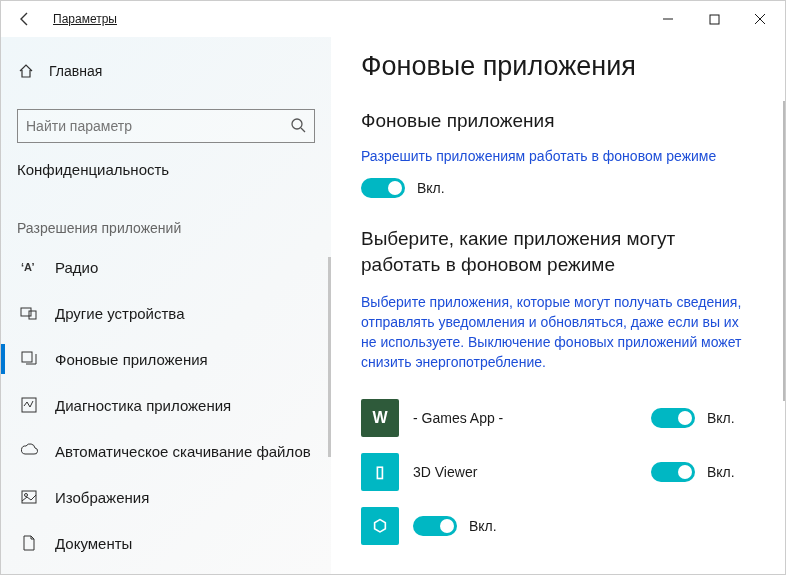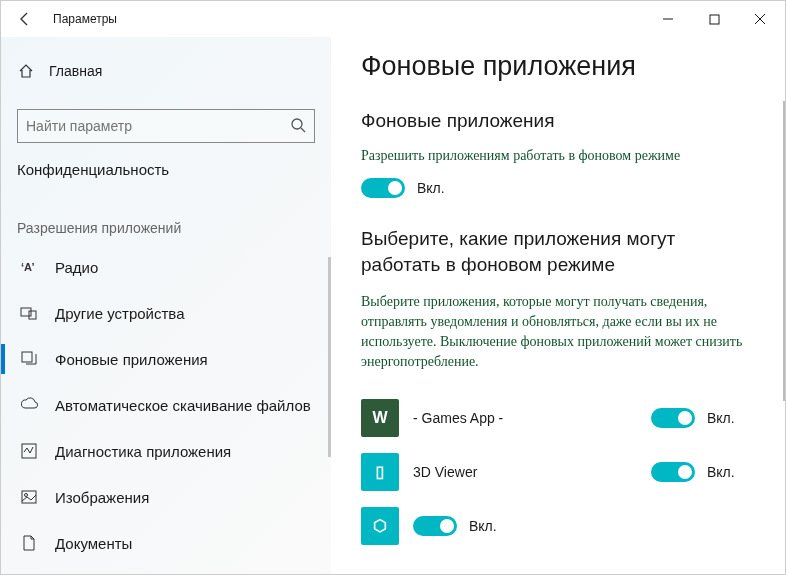--- a/index.html
+++ b/index.html
@@ -12,20 +12,21 @@
     height: 575px;
     overflow: hidden;
     position: relative;
     border: 1px solid #ccc;
   }
   .titlebar {
     height: 36px;
     display: flex;
     align-items: center;
     padding: 15px 2px;
+    text-decoration: underline;
   }
   .back-btn {
     width: 44px; height: 36px;
     display:flex;align-items:center;justify-content:center;
     font-size:16px;
   }
   .title-text { font-size: 12px; margin-left: 6px; }
   .spacer { flex:1; }
   .winbtn { width: 46px; height:36px; display:flex;align-items:center;justify-content:center; }
   .winbtn svg { stroke:#1a1a1a; }
@@ -87,21 +88,21 @@
   }
   .nav-label { font-size:15px; }
   .content {
     flex:1;
     padding: 10px 34px 0 30px;
     position:relative;
     overflow:hidden;
   }
   .page-h1 { font-size:27px;font-weight:400;margin-bottom:28px;margin-top:4px; }
   .subh { font-size:19px;font-weight:400;margin-bottom:14px; }
-  .desc { font-size:14px;margin-bottom:12px;line-height:1.45;color:#14532d;font-family:Liberation Serif, serif; }
+  .desc { font-size:14px;margin-bottom:12px;line-height:1.45;color:#1d4ed8; }
   .toggle-row { display:flex;align-items:center;gap:12px;margin-bottom:28px; }
   .toggle {
     width:44px;height:20px;border-radius:10px;
     background:#00b7c3;position:relative;
   }
   .toggle-knob {
     position:absolute;right:3px;top:3px;width:14px;height:14px;border-radius:50%;
     background:#fff;
   }
   .toggle-label { font-size:14px; }
@@ -197,33 +198,33 @@
           <svg width="18" height="18" viewBox="0 0 18 18">
               <rect x="2" y="2" width="10" height="10" stroke="#333" fill="none"></rect>
               <path d="M6 14 h10 v-10" stroke="#333" fill="none"></path>
             </svg>
         </span>
         <span class="nav-label">Фоновые приложения</span>
       </div>
       <div class="nav-item">
         <span class="nav-icn">
           <svg width="18" height="18" viewBox="0 0 18 18">
-              <path d="M5 12 a4 4 0 0 1 1 -8 a5 5 0 0 1 9 2 a3 3 0 0 1 -1 6 h-9" stroke="#333" fill="none"></path>
-            </svg>
-        </span>
-        <span class="nav-label">Автоматическое скачивание файлов</span>
-      </div>
-      <div class="nav-item">
-        <span class="nav-icn">
-          <svg width="18" height="18" viewBox="0 0 18 18">
               <rect x="2" y="2" width="14" height="14" stroke="#333" fill="none"></rect>
               <path d="M4 10 l3 -4 l3 5 l3 -6" stroke="#333" fill="none"></path>
             </svg>
         </span>
         <span class="nav-label">Диагностика приложения</span>
+      </div>
+      <div class="nav-item">
+        <span class="nav-icn">
+          <svg width="18" height="18" viewBox="0 0 18 18">
+              <path d="M5 12 a4 4 0 0 1 1 -8 a5 5 0 0 1 9 2 a3 3 0 0 1 -1 6 h-9" stroke="#333" fill="none"></path>
+            </svg>
+        </span>
+        <span class="nav-label">Автоматическое скачивание файлов</span>
       </div>
       <div class="nav-item">
         <span class="nav-icn">
           <svg width="18" height="18" viewBox="0 0 18 18">
               <rect x="2" y="3" width="14" height="12" stroke="#333" fill="none"></rect>
               <circle cx="6" cy="7" r="1.5" stroke="#333" fill="none"></circle>
               <path d="M2 13 l5 -4 l4 3 l5 -5" stroke="#333" fill="none"></path>
             </svg>
         </span>
         <span class="nav-label">Изображения</span>

